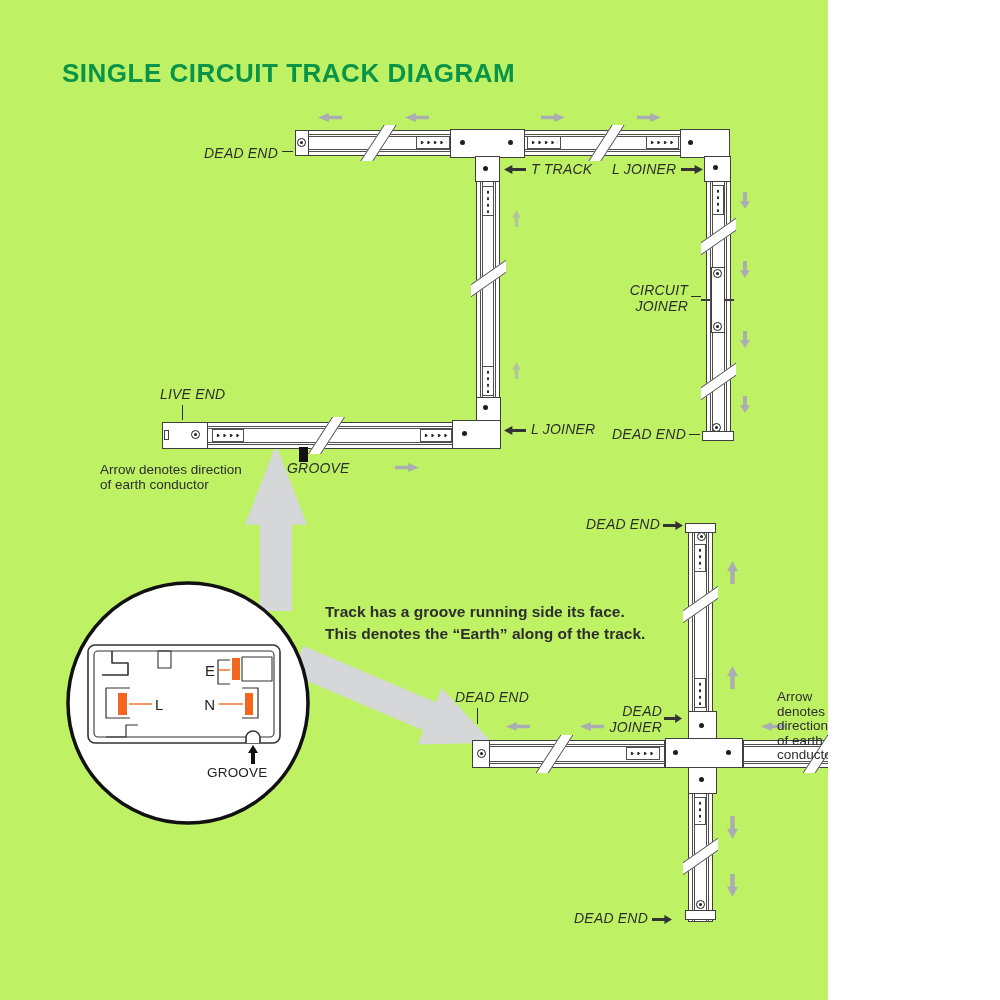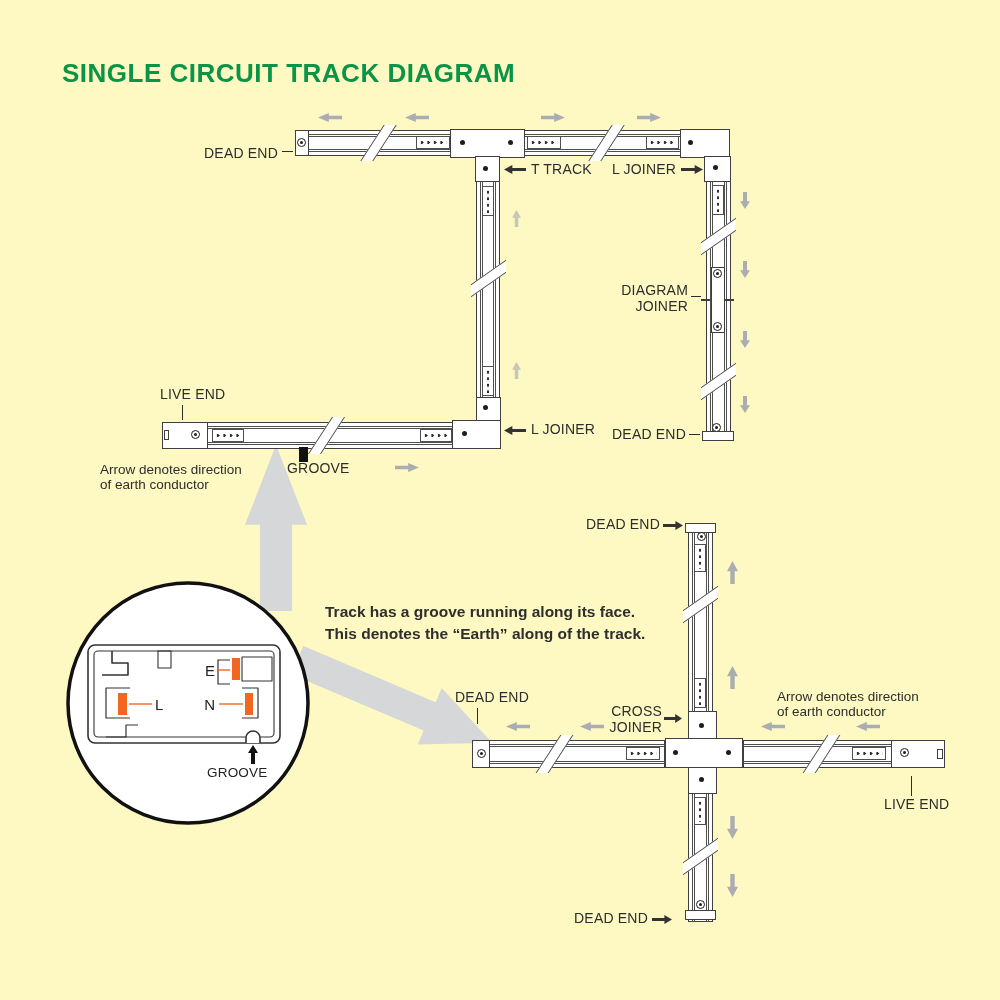--- a/index.html
+++ b/index.html
@@ -1,20 +1,20 @@
 <!DOCTYPE html>
 <html style="--green: #0a9447; --orange: #f2661f; --arrow: #aaadb1; --bigarrow: #d5d7d9; --line: #3f3f3f;"><head>
 <meta charset="utf-8">
 <style>
   :root{
     --line:#3f3f3f; --line-soft:#4f4f4f; --ink:#2d2d2d;
     --arrow:#aaadb1; --bigarrow:#d5d7d9; --orange:#f2661f; --green:#0a9447;
   }
   html,body{margin:0;padding:0;background:#fff;}
-  .canvas{position:relative;width:1000px;height:1000px;background:#fef9c3;
+  .canvas{position:relative;width:828px;height:1000px;background:#bef264;
     font-family:"Liberation Sans", sans-serif;overflow:hidden;}
 
   .title{position:absolute;left:62px;top:58px;font-size:26px;font-weight:bold;
     letter-spacing:.5px;color:var(--green);white-space:nowrap;z-index:9;}
 
   
   .track-h{position:absolute;height:26px;background:#fff;border:1.4px solid var(--line);
     box-sizing:border-box;z-index:2;}
   .track-h::before{content:"";position:absolute;left:-1px;right:-1px;top:3px;bottom:3px;
     border-top:3px double var(--line-soft);border-bottom:3px double var(--line-soft);}
@@ -49,21 +49,21 @@
     transform:skewX(-33deg);box-sizing:border-box;z-index:4;}
   .break-v{position:absolute;width:35px;height:13px;background:#fff;
     border-top:1.4px solid var(--line);border-bottom:1.4px solid var(--line);
     transform:skewY(-35deg);box-sizing:border-box;z-index:4;}
 
   .tick{position:absolute;height:1.5px;width:9px;background:var(--line);z-index:6;}
   .notch{position:absolute;border:1px solid var(--line);background:#fff;box-sizing:border-box;z-index:7;}
 
   
   .lbl{position:absolute;font-size:14px;color:var(--ink);white-space:nowrap;
-    letter-spacing:.2px;z-index:8;line-height:15.5px;}
+    letter-spacing:.2px;z-index:8;line-height:15.5px;font-style:italic;}
   .lbl.r{text-align:right;}
   .note{position:absolute;font-size:13.5px;color:var(--ink);z-index:8;line-height:14.5px;}
   .facenote{position:absolute;font-size:15.5px;font-weight:bold;color:#2e2e2e;z-index:8;line-height:22px;white-space:nowrap;}
   .dash{position:absolute;height:1.4px;background:var(--ink);z-index:8;}
   .vdash{position:absolute;width:1.4px;background:var(--ink);z-index:8;}
 
   
   .larr{position:absolute;background:#333;z-index:8;width:22px;height:9px;}
   .larr.left{clip-path:polygon(0 50%,38% 0,38% 33%,100% 33%,100% 67%,38% 67%,38% 100%);}
   .larr.right{clip-path:polygon(100% 50%,62% 0,62% 33%,0 33%,0 67%,62% 67%,62% 100%);}
@@ -148,21 +148,21 @@
   <div class="lbl r" style="left:186px;top:146px;width:92px;">DEAD END</div>
   <div class="dash" style="left:282px;top:151px;width:11px;"></div>
 
   <div class="larr left" style="left:504px;top:165px;"></div>
   <div class="lbl" style="left:531px;top:162px;">T TRACK</div>
 
   <div class="lbl" style="left:612px;top:162px;">L JOINER</div>
   <div class="larr right" style="left:681px;top:165px;"></div>
 
   <div class="lbl r" style="left:600px;top:283px;width:88px;">
-    <span>DIAGRAM</span><br>
+    <span>CIRCUIT</span><br>
     <span>JOINER</span>
   </div>
   <div class="dash" style="left:691px;top:296px;width:10px;"></div>
 
   <div class="lbl r" style="left:596px;top:427px;width:90px;">DEAD END</div>
   <div class="dash" style="left:689px;top:434px;width:11px;"></div>
 
   <div class="larr left" style="left:504px;top:426px;"></div>
   <div class="lbl" style="left:531px;top:422px;">L JOINER</div>
 
@@ -216,21 +216,21 @@
       <line x1="157" y1="126" x2="181" y2="126" stroke="var(--orange)" stroke-width="1.4"></line>
     </g>
     <text x="153" y="98" text-anchor="end" font-size="15" fill="#222">E</text>
     <text x="93" y="132" font-size="15" fill="#222">L</text>
     <text x="153" y="132" text-anchor="end" font-size="15" fill="#222">N</text>
     <polygon points="191,167 196,175 193,175 193,186 189,186 189,175 186,175" fill="#111"></polygon>
     <text x="145" y="199" font-size="13.5" fill="#222" letter-spacing="0.2">GROOVE</text>
   </svg>
 
   <div class="facenote" style="left:325px;top:601px;">
-    <span>Track has a groove running along its face.</span><br>
+    <span>Track has a groove running side its face.</span><br>
     <span>This denotes the “Earth” along of the track.</span>
   </div>
 
   <div class="track-v" style="left:688px;top:523px;height:190px;"></div>
   <div class="block" style="left:685px;top:523px;width:31px;height:10px;"></div>
   <div class="ring" style="left:697px;top:532px;"></div>
   <div class="plate-v" style="left:694px;top:544px;height:28px;"></div>
   <div class="break-v" style="left:683px;top:598px;"></div>
   <div class="plate-v" style="left:694px;top:678px;height:30px;"></div>
 
@@ -260,21 +260,21 @@
   <div class="ring" style="left:696px;top:900px;"></div>
   <div class="block" style="left:685px;top:910px;width:31px;height:10px;"></div>
 
   <div class="lbl r" style="left:572px;top:517px;width:88px;">DEAD END</div>
   <div class="larr right" style="left:663px;top:521px;width:20px;"></div>
 
   <div class="lbl" style="left:455px;top:690px;">DEAD END</div>
   <div class="vdash" style="left:477px;top:708px;height:16px;"></div>
 
   <div class="lbl r" style="left:596px;top:704px;width:66px;">
-    <span>CROSS</span><br>
+    <span>DEAD</span><br>
     <span>JOINER</span>
   </div>
   <div class="larr right" style="left:664px;top:714px;width:18px;"></div>
 
   <div class="note" style="left:777px;top:690px;">
     <span>Arrow denotes direction</span><br>
     <span>of earth conductor</span>
   </div>
 
   <div class="vdash" style="left:911px;top:776px;height:20px;"></div>

